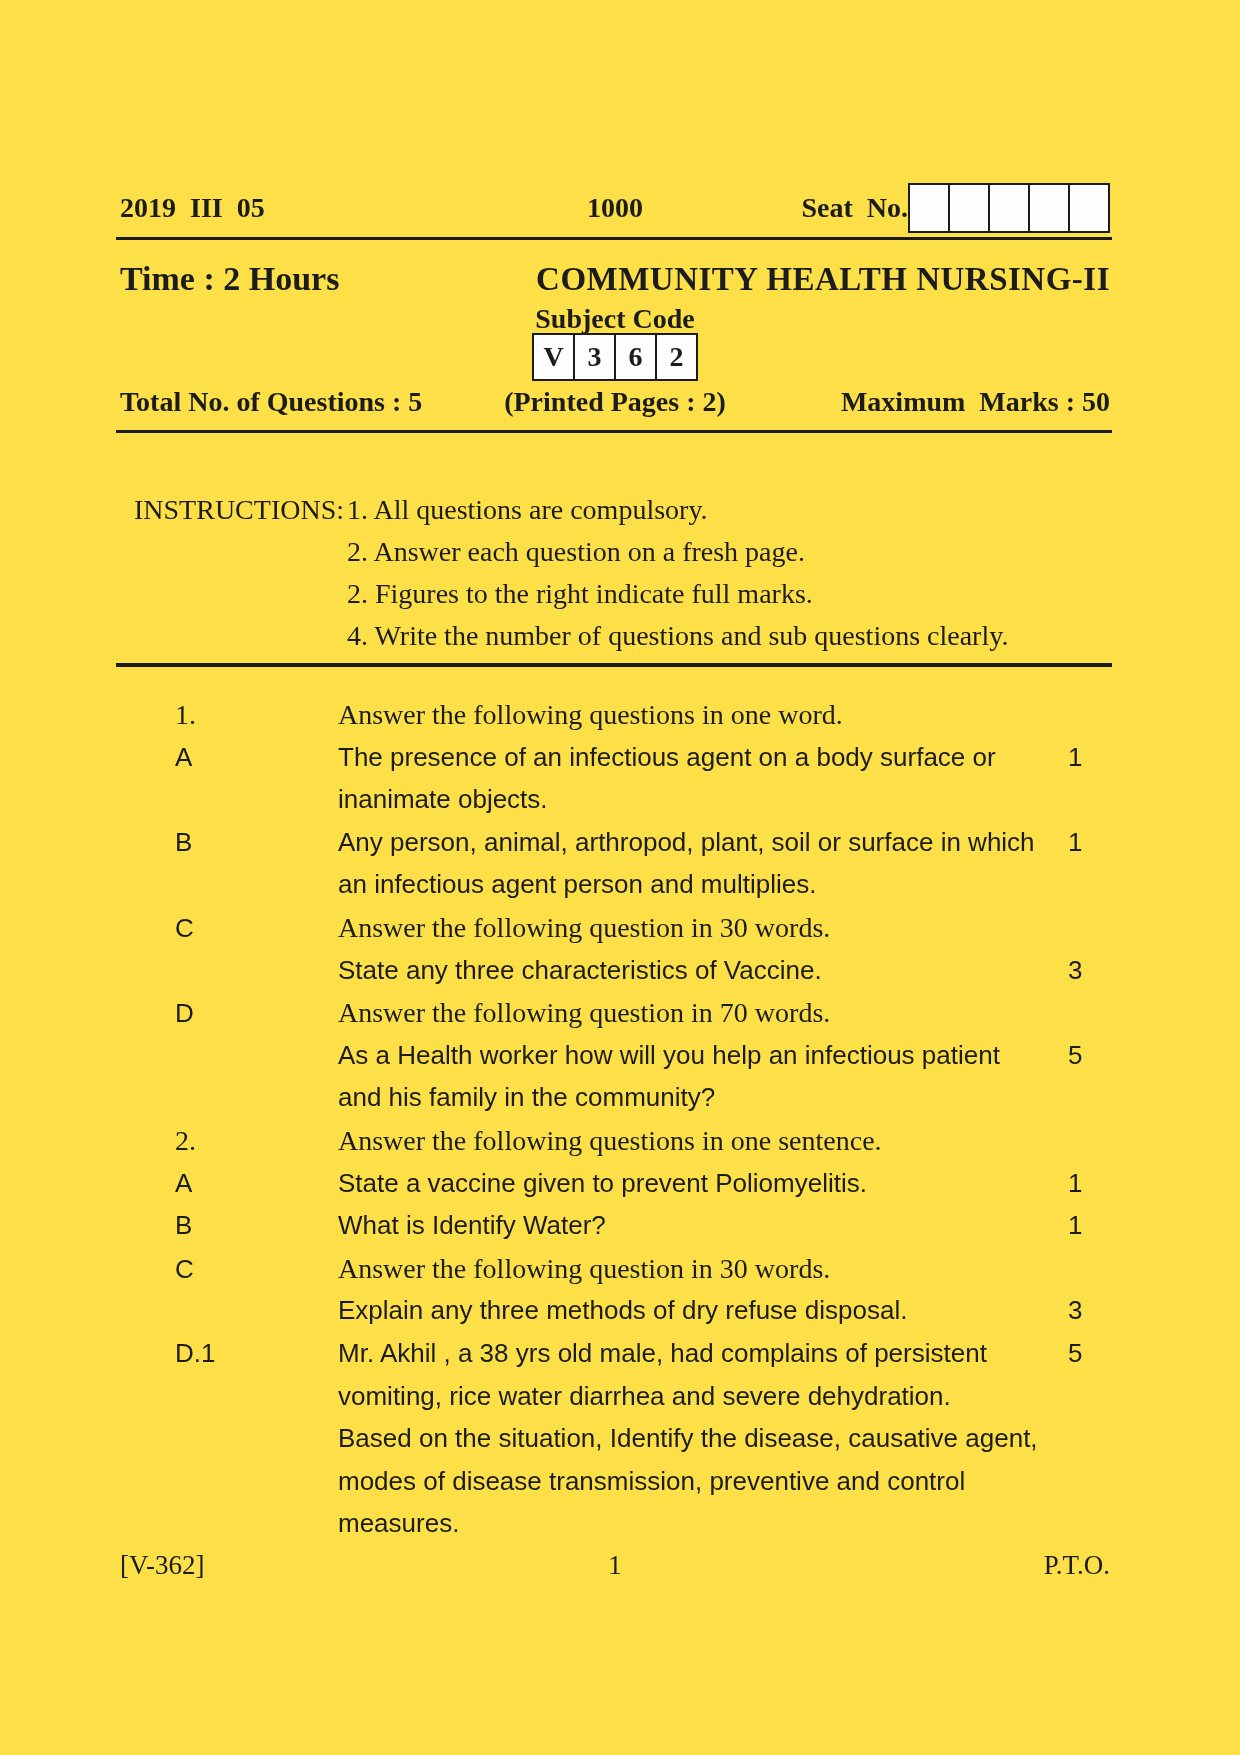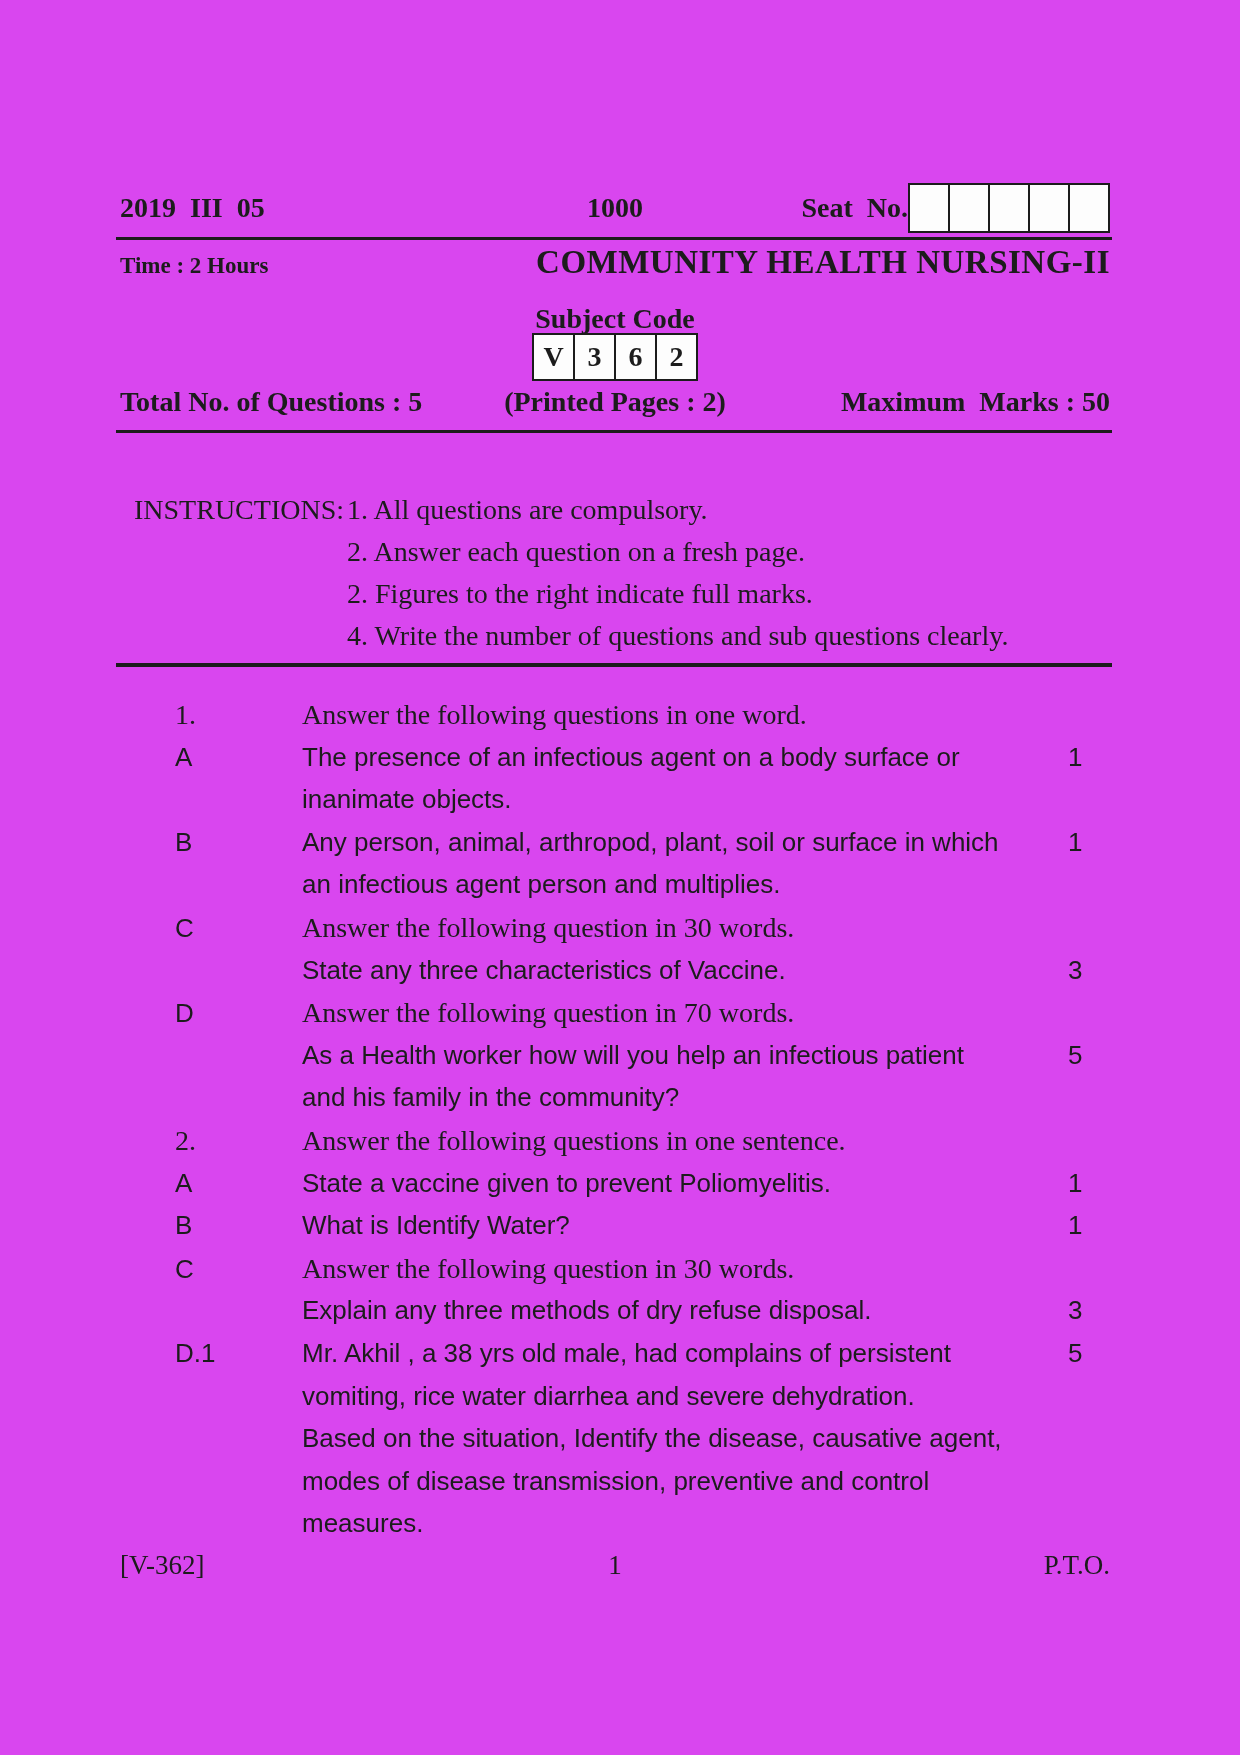--- a/index.html
+++ b/index.html
@@ -1,19 +1,19 @@
 <!DOCTYPE html>
 <html><head>
 <meta charset="utf-8">
 <style>
   html,body { margin:0; padding:0; }
   .page {
     position:relative;
     width:1240px; height:1755px;
-    background:#d946ef;
+    background:#fde047;
     color:#1c1c1c;
     overflow:hidden;
     font-family:"Liberation Serif", serif;
   }
   .content { position:absolute; left:120px; width:990px; top:0; height:100%; }
 
   .f-serif { font-family:"Liberation Serif", serif; }
   .f-sans  { font-family:"Liberation Sans", sans-serif; }
   .pre { white-space:pre; }
 
@@ -29,21 +29,21 @@
 
   
   .rule { position:absolute; left:-4px; right:-2px; background:#1c1c1c; }
   .rule-1 { top:237px; height:3px; }
   .rule-2 { top:430px; height:3px; }
   .rule-3 { top:663px; height:4px; }
 
   
   .title-row { position:absolute; top:244px; left:0; right:0;
                display:flex; justify-content:space-between; align-items:baseline; }
-  .time-label { font-size:23px; font-weight:bold; }
+  .time-label { font-size:34px; font-weight:bold;margin-top:16px; }
   .paper-title { font-size:33px; font-weight:bold; letter-spacing:0.5px; }
 
   
   .subject-code-label { position:absolute; top:288px; left:0; right:0;
                         text-align:center; font-size:28px; font-weight:bold;margin-top:15px; }
   .code-boxes { position:absolute; top:333px; left:50%; transform:translateX(-50%);
                 display:flex; border:2px solid #1c1c1c; background:#fdfdfd; }
   .code-cell { width:39px; height:44px; border-left:2px solid #1c1c1c;
                display:flex; align-items:center; justify-content:center;
                font-size:28px; font-weight:bold; }
@@ -60,21 +60,21 @@
                   display:flex; font-size:28px; }
   .instr-label { flex:0 0 213px; line-height:42px; }
   .instr-items { flex:1; }
   .instr-item { line-height:42px; }
 
   
   .questions { position:absolute; top:699px; left:0; right:0; }
   .q-row { display:flex; align-items:baseline; height:42.6px; }
   .q-label { flex:0 0 182px; padding-left:55px; box-sizing:border-box; font-size:26px; }
   .q-label.f-serif { font-size:28px; }
-  .q-text { flex:1 1 auto; padding-right:8px; }
+  .q-text { flex:1 1 auto; padding-right:8px;margin-left:36px; }
   .q-text.f-sans { font-size:26px; }
   .q-text.f-serif { font-size:28px; }
   .q-mark { flex:0 0 42px; font-size:26px; font-family:"Liberation Sans", sans-serif; }
 
   
   .footer { position:absolute; top:1550px; left:0; right:0;
             display:flex; align-items:baseline; font-size:27px; }
   .footer-center { position:absolute; left:50%; transform:translateX(-50%); }
   .footer-right { margin-left:auto; font-weight:normal; }
 </style>

